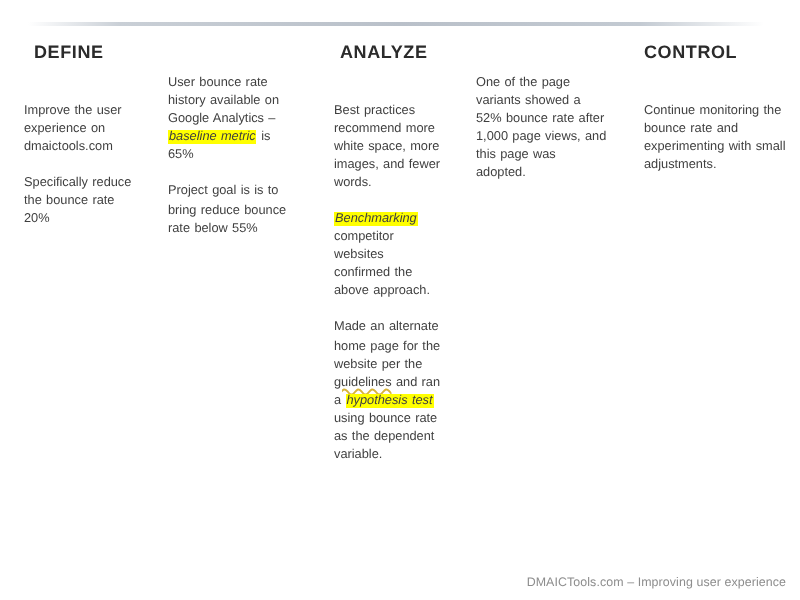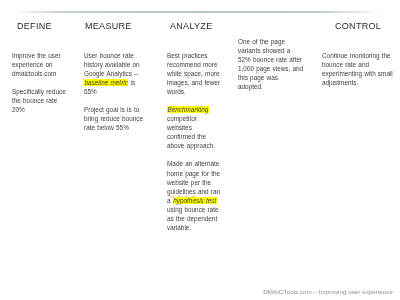--- a/index.html
+++ b/index.html
@@ -49,35 +49,35 @@
   }
   .column.c0 { width: 72px; padding-left: 12px; }
   .column.c1 { width: 83px; padding-left: 12px; }
   .column.c2 { width: 73px; padding-left: 12px; }
   .column.c3 { width: 82px; padding-left: 10px; }
   .column.c4 { width: 90px; padding-left: 12px; }
 
   
   .phase-heading {
     font-family: "Liberation Sans", sans-serif;
-    font-weight: 400;
+    font-weight: 700;
     font-size: 13.5px;
     letter-spacing: 0.3px;
     color: #2b2b2b;
     line-height: 1;
     margin: 0 0 0 0;
     white-space: nowrap;
     font-variant: small-caps;
     text-transform: lowercase;
   }
   .column.c0 .phase-heading { margin-left: 5px; }
   .column.c1 .phase-heading { margin-left: 1px; }
   .column.c2 .phase-heading { margin-left: 3px; }
   .column.c3 .phase-heading { margin-left: 0px; }
-  .column.c4 .phase-heading { margin-left: 13px; }
+  .column.c4 .phase-heading { margin-left: 0; }
 
   
   .body-block {
     margin-top: 19px;
   }
   .para {
     font-size: 6.4px;
     line-height: 9.1px;
     color: #3f3f3f;
     margin: 0 0 9px 0;
@@ -118,21 +118,20 @@
 
   <div class="column c0">
     <div class="phase-heading">Define</div>
     <div class="body-block">
         <p class="para">Improve the user experience on dmaictools.com</p>
         <p class="para">Specifically reduce the bounce rate 20%</p>
       </div>
   </div>
 
   <div class="column c1">
-    <div class="phase-heading">Measure</div>
     <div class="body-block">
         <p class="para">User bounce rate history available on Google Analytics – <span class="hl">baseline metric</span> is 65%</p>
         <p class="para">Project goal is is to bring reduce bounce rate below 55%</p>
       </div>
   </div>
 
   <div class="column c2">
     <div class="phase-heading">Analyze</div>
     <div class="body-block">
         <p class="para">Best practices recommend more white space, more images, and fewer words.</p>

